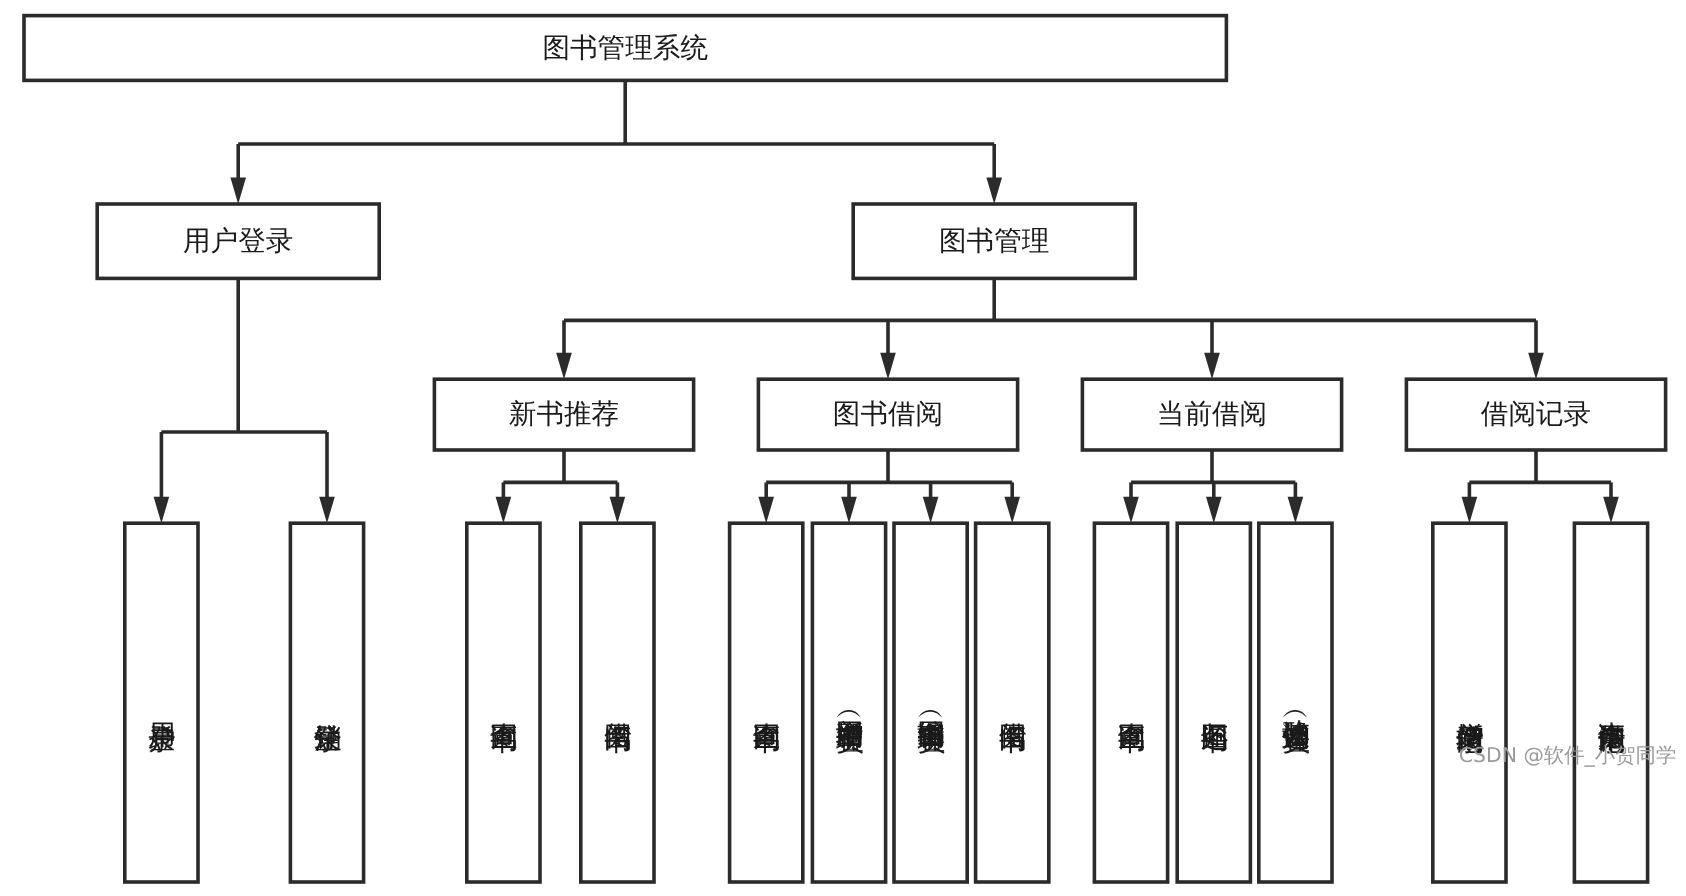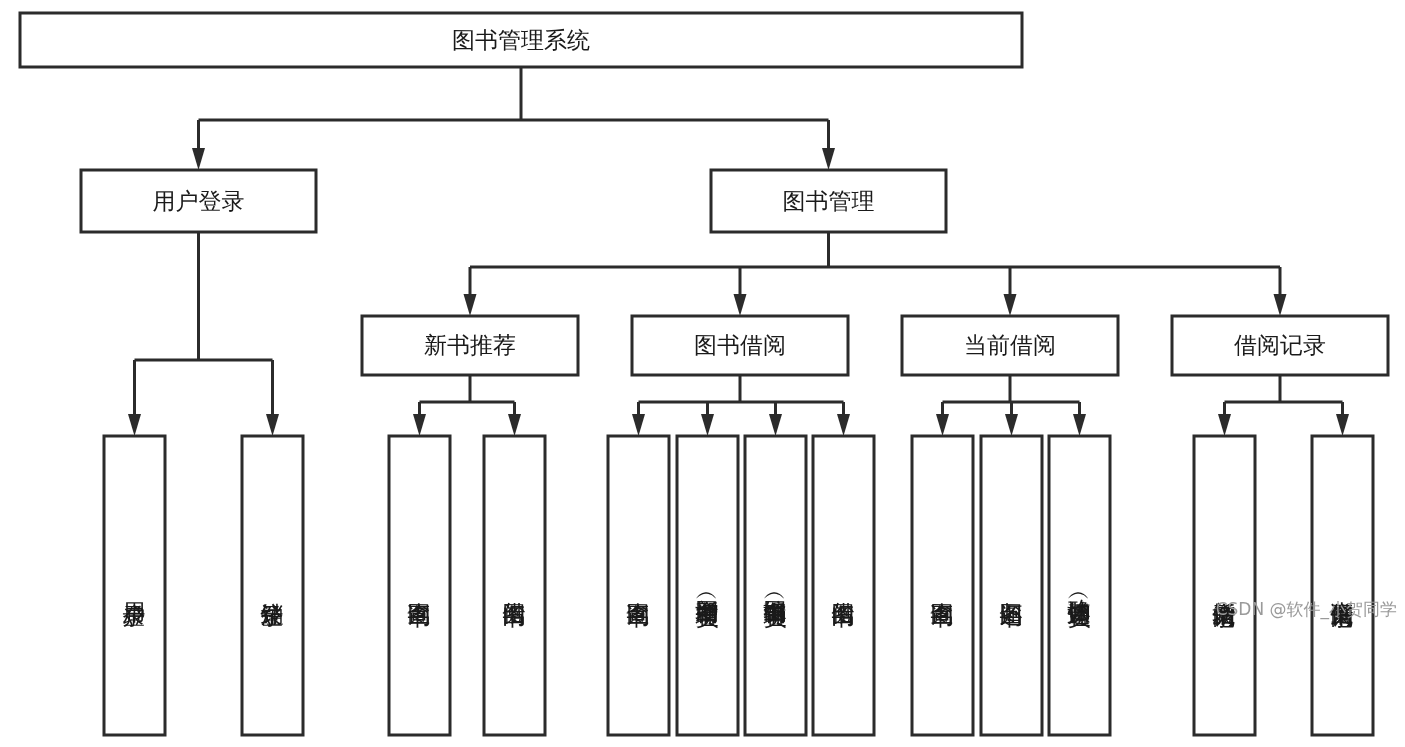--- a/index.html
+++ b/index.html
@@ -11,21 +11,21 @@
   .link{stroke:#2b2b2b;stroke-width:3;fill:none;stroke-linecap:butt;}
   .arrowhead{fill:#2b2b2b;stroke:none;}
   .lbl-h{font-family:"DejaVu Sans","Liberation Sans",sans-serif;
          font-size:23px;fill:#1a1a1a;text-anchor:middle;dominant-baseline:middle;}
   .leaf-label{position:absolute;
      writing-mode:vertical-rl;text-orientation:upright;
      font-family:"DejaVu Sans","Liberation Sans",sans-serif;
      font-size:23px;line-height:1.05;color:#1a1a1a;
      display:flex;align-items:center;justify-content:center;
      letter-spacing:1px;white-space:nowrap;pointer-events:none;}
-  #watermark{position:absolute;right:8px;bottom:20px;
+  #watermark{position:absolute;right:8px;bottom:0;
      font-family:"DejaVu Sans","Liberation Sans",sans-serif;
      font-size:17px;color:#9a9a9a;white-space:nowrap;}
 </style>
 </head>
 <body>
 
 <div id="diagram-root">
   <svg id="tree" viewBox="0 0 1405 747">
       <g>
         <path d="M 521 67 L 521 120" class="link"></path>

